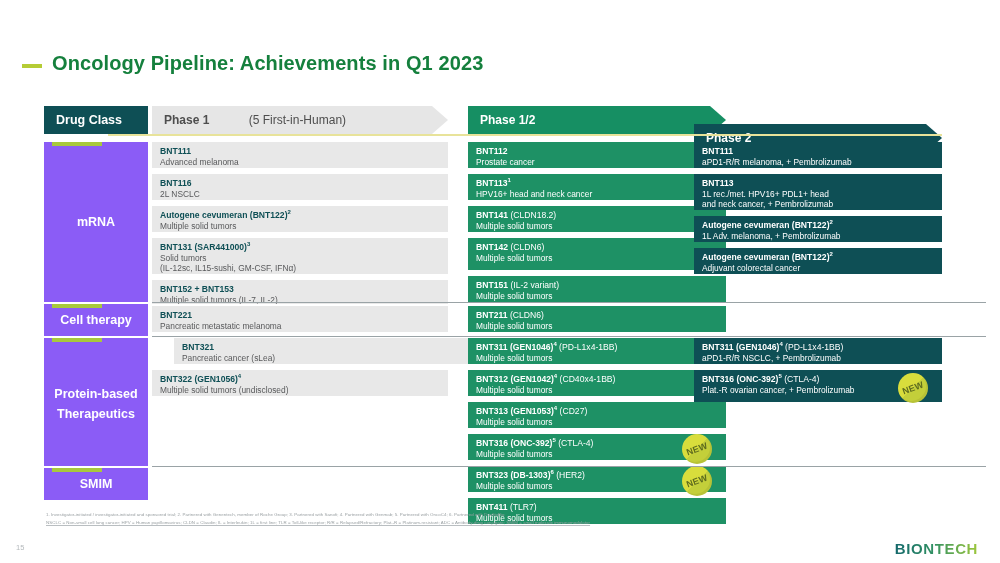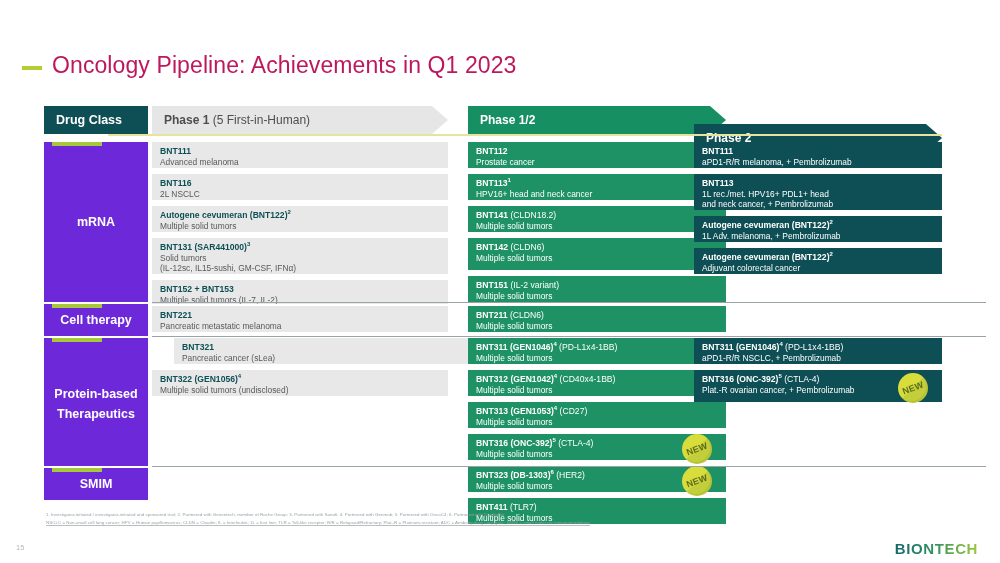--- a/index.html
+++ b/index.html
@@ -7,21 +7,21 @@
     width:1000px;height:563px;background:#ffffff;
     font-family:"Liberation Sans", sans-serif;
     -webkit-font-smoothing:antialiased;
     position:relative;overflow:hidden;
   }
   .slide{position:absolute;inset:0;}
 
   
   .title-row{position:absolute;left:22px;top:52px;display:flex;align-items:center;}
   .title-dash{width:20px;height:4px;background:#b5cc35;margin-right:10px;margin-top:4px;}
-  .title-text{font-size:23px;color:#be185d;font-weight:400;letter-spacing:.1px;white-space:nowrap;}
+  .title-text{font-size:20px;color:#15803d;font-weight:700;letter-spacing:.1px;white-space:nowrap;}
 
   
   .chart{position:absolute;left:44px;top:106px;width:898px;height:392px;}
 
   .col-drug{position:absolute;left:0;top:0;width:104px;height:392px;}
   .col-p1{position:absolute;left:108px;top:0;width:296px;}
   .col-p12{position:absolute;left:424px;top:0;width:258px;}
   .col-p2{position:absolute;left:650px;top:0;width:248px;margin-top:18px;}
 
   
@@ -30,27 +30,27 @@
     font-size:12px;white-space:nowrap;}
   .hdr-drug{background:#0e4f55;}
   .hdr-drug .hdr-label{color:#ffffff;font-weight:bold;font-size:12.5px;}
   .hdr-p1 .bar{background:#e6e6e6;clip-path:polygon(0 0, calc(100% - 16px) 0, 100% 50%, calc(100% - 16px) 100%, 0 100%);height:28px;}
   .hdr-p1 .hdr-label{color:#4e4e4e;}
   .hdr-p12 .bar{background:#168f63;clip-path:polygon(0 0, calc(100% - 16px) 0, 100% 50%, calc(100% - 16px) 100%, 0 100%);height:28px;}
   .hdr-p12 .hdr-label{color:#ffffff;font-weight:bold;}
   .hdr-p2 .bar{background:#0e4f55;clip-path:polygon(0 0, calc(100% - 16px) 0, 100% 50%, calc(100% - 16px) 100%, 0 100%);height:28px;}
   .hdr-p2 .hdr-label{color:#ffffff;font-weight:bold;}
   .hdr-strong{font-weight:bold;}
-  .hdr-light{font-weight:400;}
+  .hdr-light{font-weight:400;margin-left:36px;}
 
   
   .rule-yellow{position:absolute;left:108px;top:134px;width:834px;height:2px;background:#e8e39a;}
 
   
-  .dc-block{position:absolute;left:0;width:104px;background:#6d28d9;box-sizing:border-box;}
+  .dc-block{position:absolute;left:0;width:104px;background:#8b5cf6;box-sizing:border-box;}
   .dc-tick{position:absolute;left:8px;top:0;width:50px;height:4px;background:#a8c83c;}
   .dc-name{position:absolute;left:0;width:104px;text-align:center;color:#ffffff;
     font-weight:bold;font-size:12.5px;line-height:20px;}
 
   
   .entry{position:absolute;box-sizing:border-box;padding:4px 8px 3px 8px;overflow:hidden;}
   .e-gray{background:#e8e8e8;}
   .e-gray .e-title{color:#0e4f55;}
   .e-gray .e-sub{color:#58595b;}
   .e-green{background:#1e9165;}

